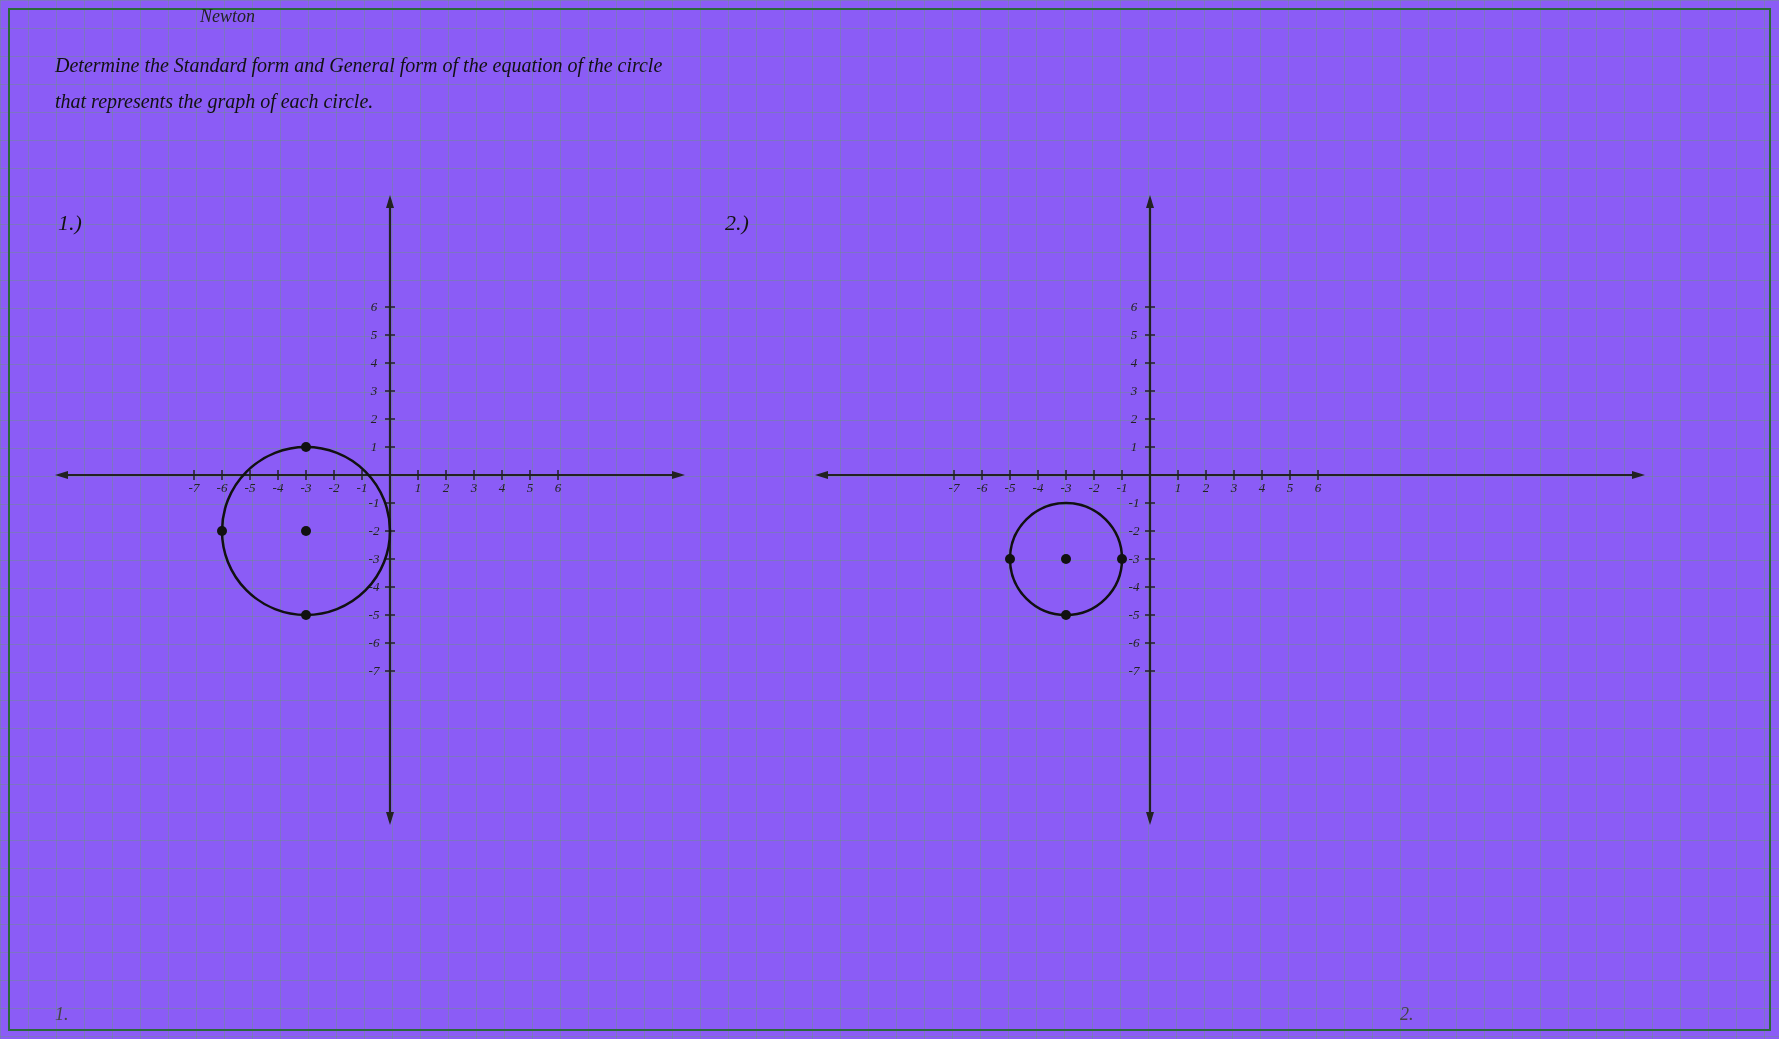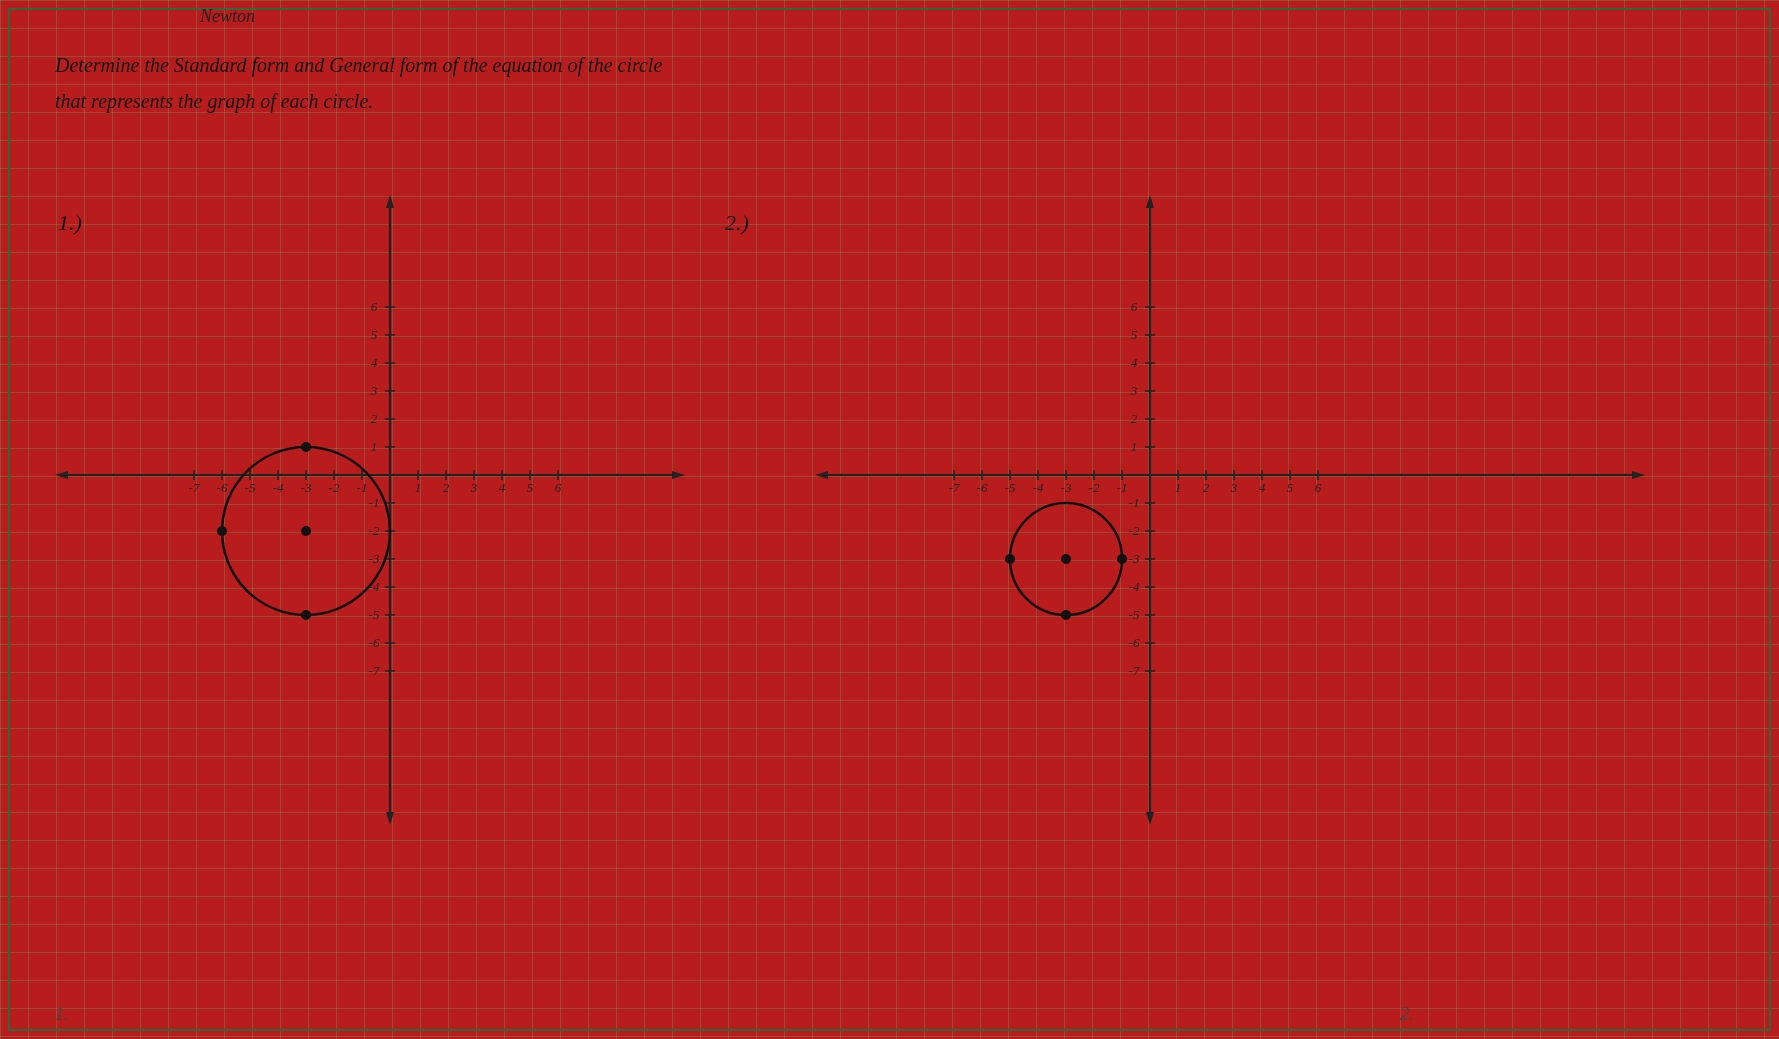--- a/index.html
+++ b/index.html
@@ -6,21 +6,21 @@
     body {
       width: 1779px;
       height: 1039px;
       background: #c8d8c0;
       overflow: hidden;
       font-family: 'Courier New', monospace;
     }
     .page {
       width: 1779px;
       height: 1039px;
-      background: #b91c1c;
+      background: #8b5cf6;
       position: relative;
       overflow: hidden;
     }
     
     .grid-bg {
       position: absolute;
       top: 0; left: 0;
       width: 100%; height: 100%;
       background-image:
         linear-gradient(rgba(100,160,100,0.35) 1px, transparent 1px),

